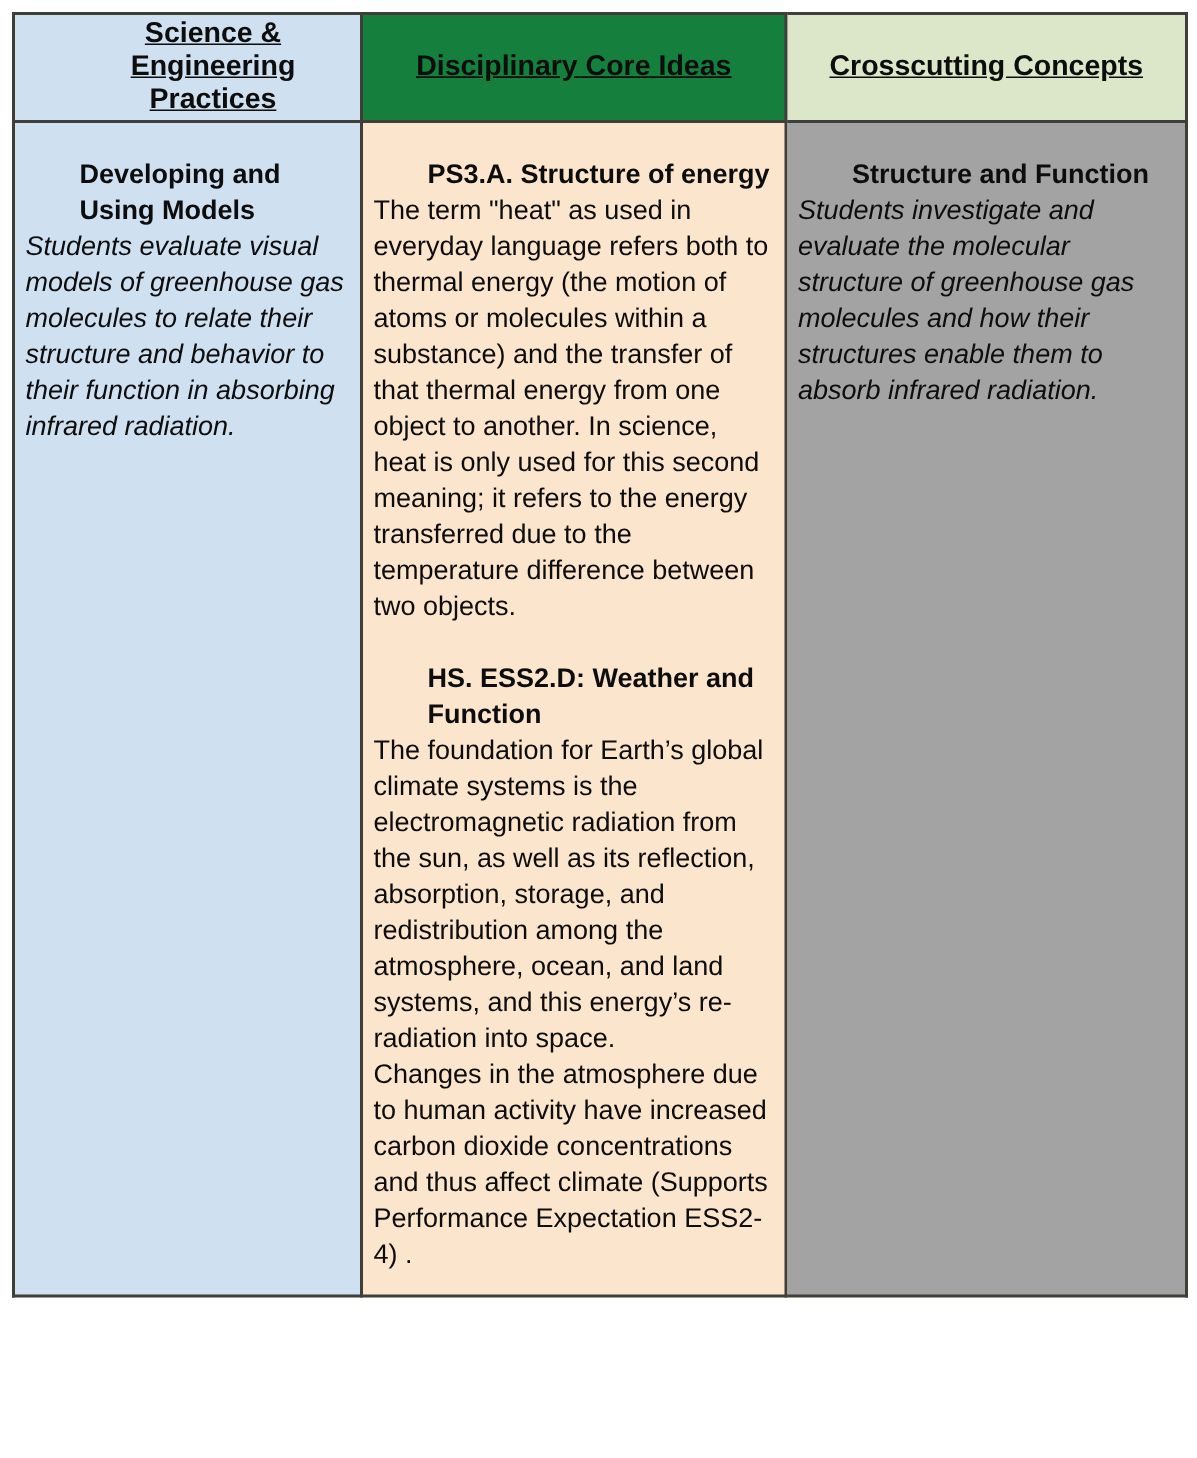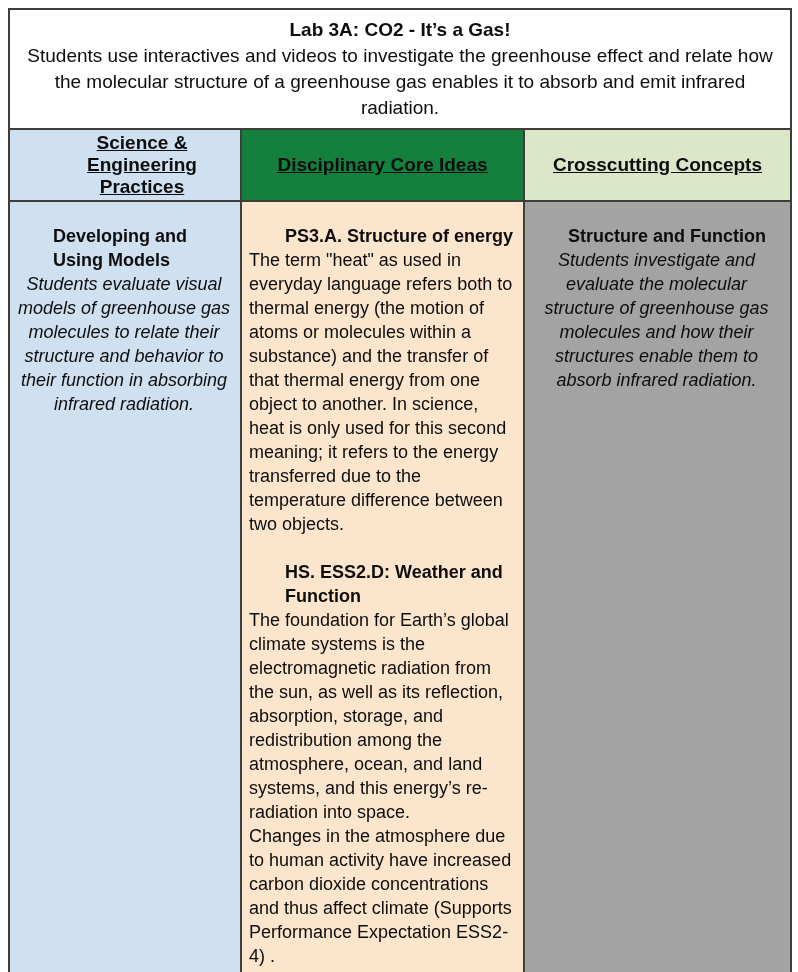--- a/index.html
+++ b/index.html
@@ -52,40 +52,34 @@
   .hdr-text { text-decoration: underline; }
   tr.content-row td {
     height: 783px;
     padding: 22px 9px 10px 7px;
     font-size: 18px;
     line-height: 24px;
   }
   p { margin: 0; }
   p.heading { font-weight: bold; margin-left: 36px; }
   p.body { white-space: pre-line; }
-  p.italic { font-style: italic; text-align: center; }
+  p.italic { font-style: italic; }
   p.gap { margin-top: 24px; }
 </style>
 </head>
 <body>
 
 <table class="standards">
   <colgroup>
     <col style="width:232px">
     <col style="width:283px">
     <col style="width:267px">
   </colgroup>
 
   <tbody>
-      <tr>
-    <td class="title-cell" colspan="3">
-      <div class="doc-title">Lab 3A: CO2 - It’s a Gas!</div>
-      <div class="doc-desc">Students use interactives and videos to investigate the greenhouse effect and relate how the molecular structure of a greenhouse gas enables it to absorb and emit infrared radiation.</div>
-    </td>
-  </tr>
 
   <tr class="header-row">
     <td style="background-color: rgb(207, 224, 241); padding-left: 40px;">
       <span class="hdr-text">Science &amp; Engineering Practices</span>
     </td>
     <td style="background-color: #15803d; text-decoration: underline;">
       <span class="hdr-text">Disciplinary Core Ideas</span>
     </td>
     <td style="background-color: rgb(220, 230, 201);">
       <span class="hdr-text">Crosscutting Concepts</span>

